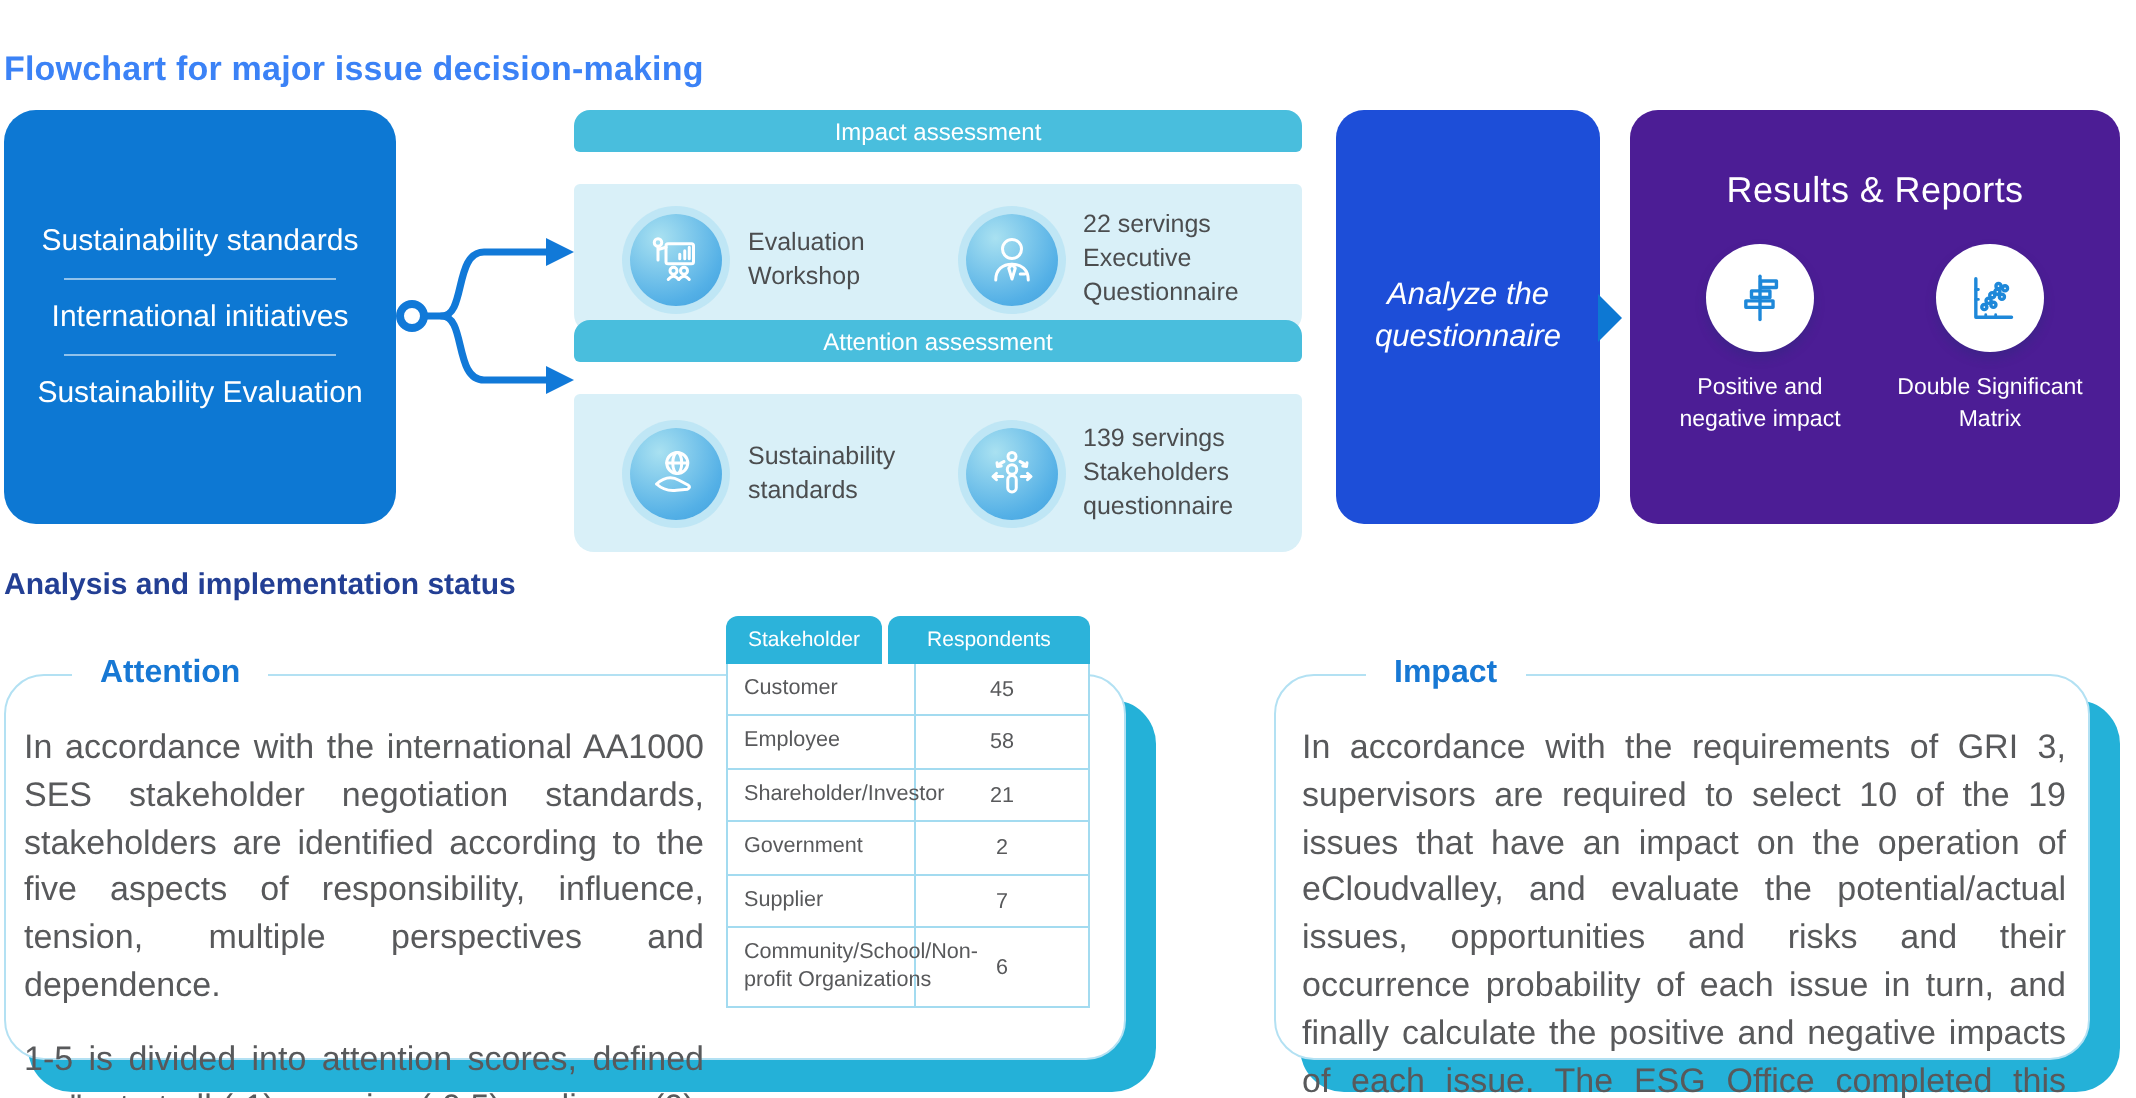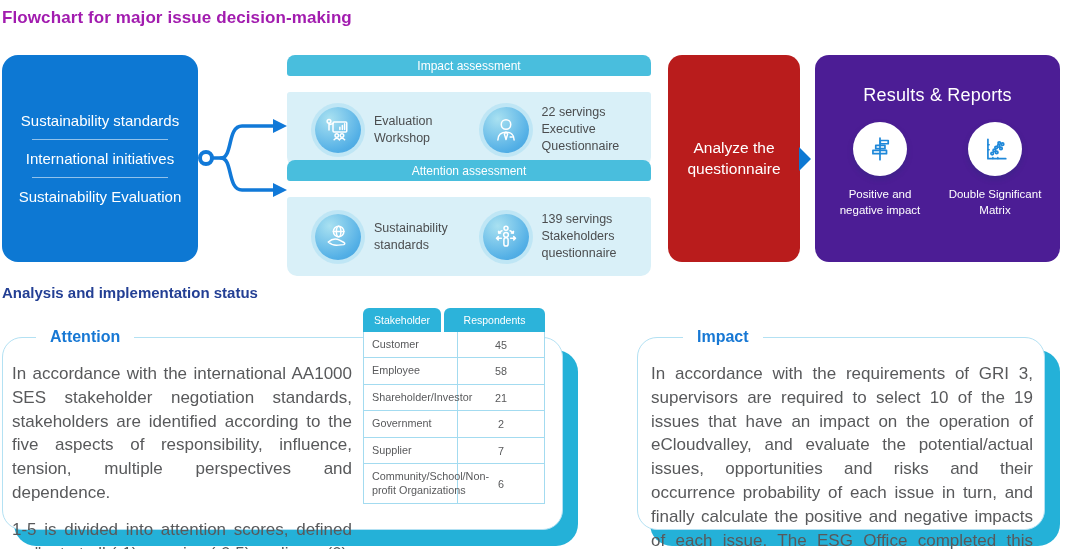--- a/index.html
+++ b/index.html
@@ -1,19 +1,19 @@
 <!DOCTYPE html>
 <html><head>
 <meta charset="utf-8">
 <style>
   * { margin:0; padding:0; box-sizing:border-box; }
   body { font-family:"Liberation Sans", sans-serif; background:#fff; }
   #canvas { position:relative; width:1068px; height:549px; background:#fff; overflow:hidden; }
 
-  .main-title { position:absolute; left:2px; top:8px; font-size:17px; font-weight:700; color:#a21caf; letter-spacing:.1px; }
+  .main-title { position:absolute; left:2px; top:25px; font-size:17px; font-weight:700; color:#3b82f6; letter-spacing:.1px; }
   .section-title { position:absolute; left:2px; top:284px; font-size:15px; font-weight:700; color:#233f94; }
 
   
   .source-box { position:absolute; left:2px; top:55px; width:196px; height:207px; background:#0d78d3;
     border-radius:16px; display:flex; flex-direction:column; justify-content:center; color:#fff;
     text-align:center; font-size:15px; }
   .source-item { padding:9px 10px; line-height:1.28; }
   .source-div { height:1px; background:rgba(255,255,255,.55); margin:0 30px; }
 
   .connector-svg { position:absolute; left:196px; top:98px; }
@@ -28,23 +28,23 @@
   .panel-impact .panel-body { height:75px; }
   .panel-attention .panel-body { height:79px; }
   .entry { display:flex; align-items:center; gap:13px; }
   .entry-first { width:170px; }
   .icon-circle { width:46px; height:46px; border-radius:50%; flex:none;
     background:radial-gradient(circle at 32% 26%, #a9e1f1, #54b0e6 70%, #3f9edd);
     box-shadow:0 0 0 4px rgba(170,223,242,.55);
     display:flex; align-items:center; justify-content:center; }
   .entry-label { font-size:12.5px; color:#4b4d4f; line-height:1.35; max-width:112px; }
 
-  .analyze-box { position:absolute; left:668px; top:55px; width:132px; height:207px; background:#b91c1c;
+  .analyze-box { position:absolute; left:668px; top:55px; width:132px; height:207px; background:#1d4ed8;
     border-radius:14px; display:flex; align-items:center; justify-content:center; color:#fff;
-    font-size:15.5px; font-weight:500; text-align:center; line-height:1.35; }
+    font-size:15.5px; font-weight:500; text-align:center; line-height:1.35;font-style:italic; }
   .analyze-box::after { content:""; position:absolute; right:-11px; top:50%; transform:translateY(-50%);
     border-top:12px solid transparent; border-bottom:12px solid transparent; border-left:12px solid #0d78d3; }
 
   .results-box { position:absolute; left:815px; top:55px; width:245px; height:207px;
     background:#4c1d95; border-radius:14px; color:#fff; }
   .results-title { text-align:center; margin-top:30px; font-size:18px; font-weight:500; letter-spacing:.2px; }
   .results-items { display:flex; justify-content:space-evenly; margin-top:16px; }
   .result-item { display:flex; flex-direction:column; align-items:center; width:100px; text-align:center; }
   .white-circle { width:54px; height:54px; background:#fff; border-radius:50%;
     box-shadow:0 3px 6px rgba(0,60,90,.2); display:flex; align-items:center; justify-content:center; }

